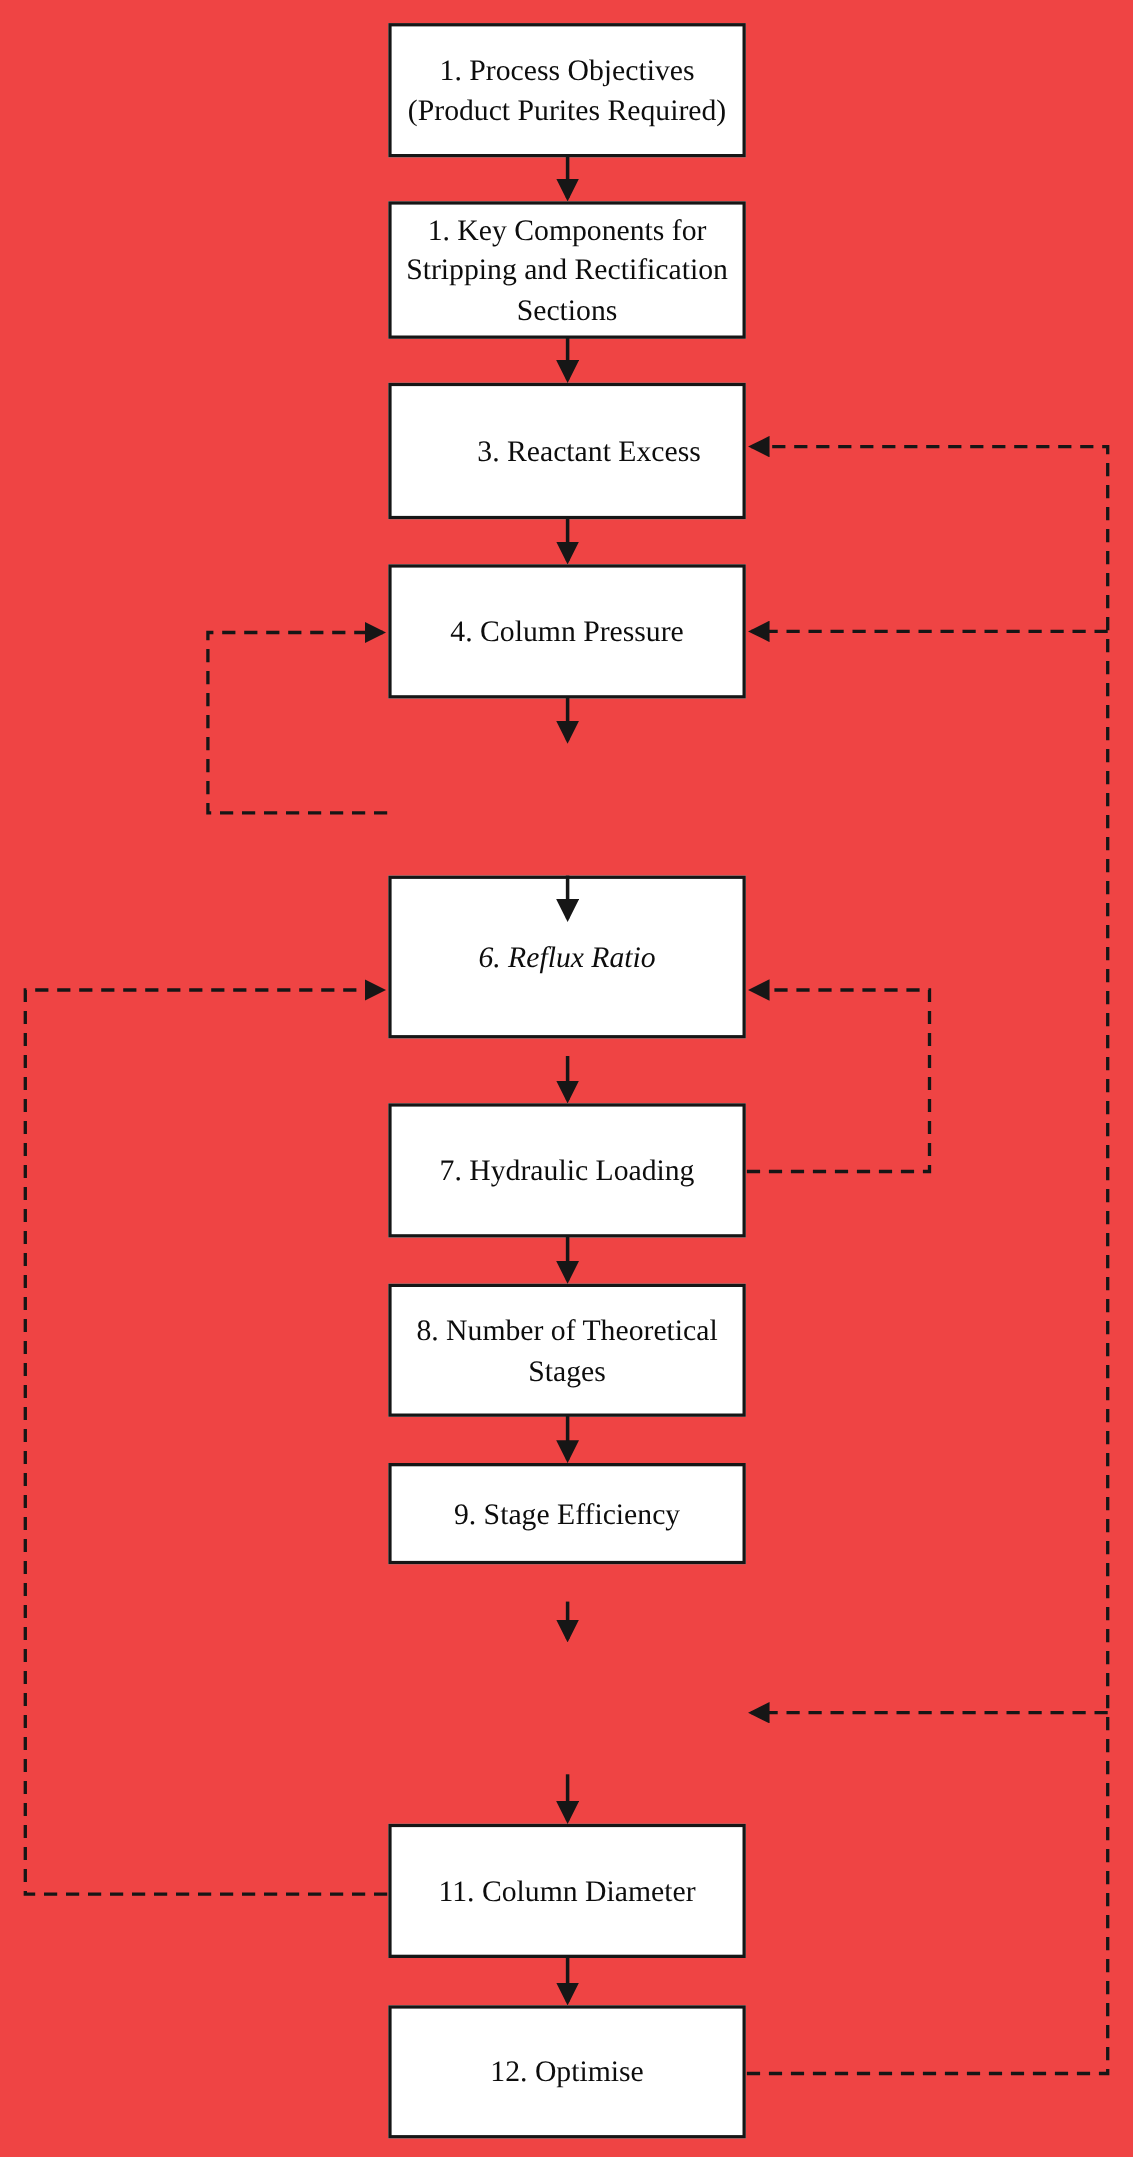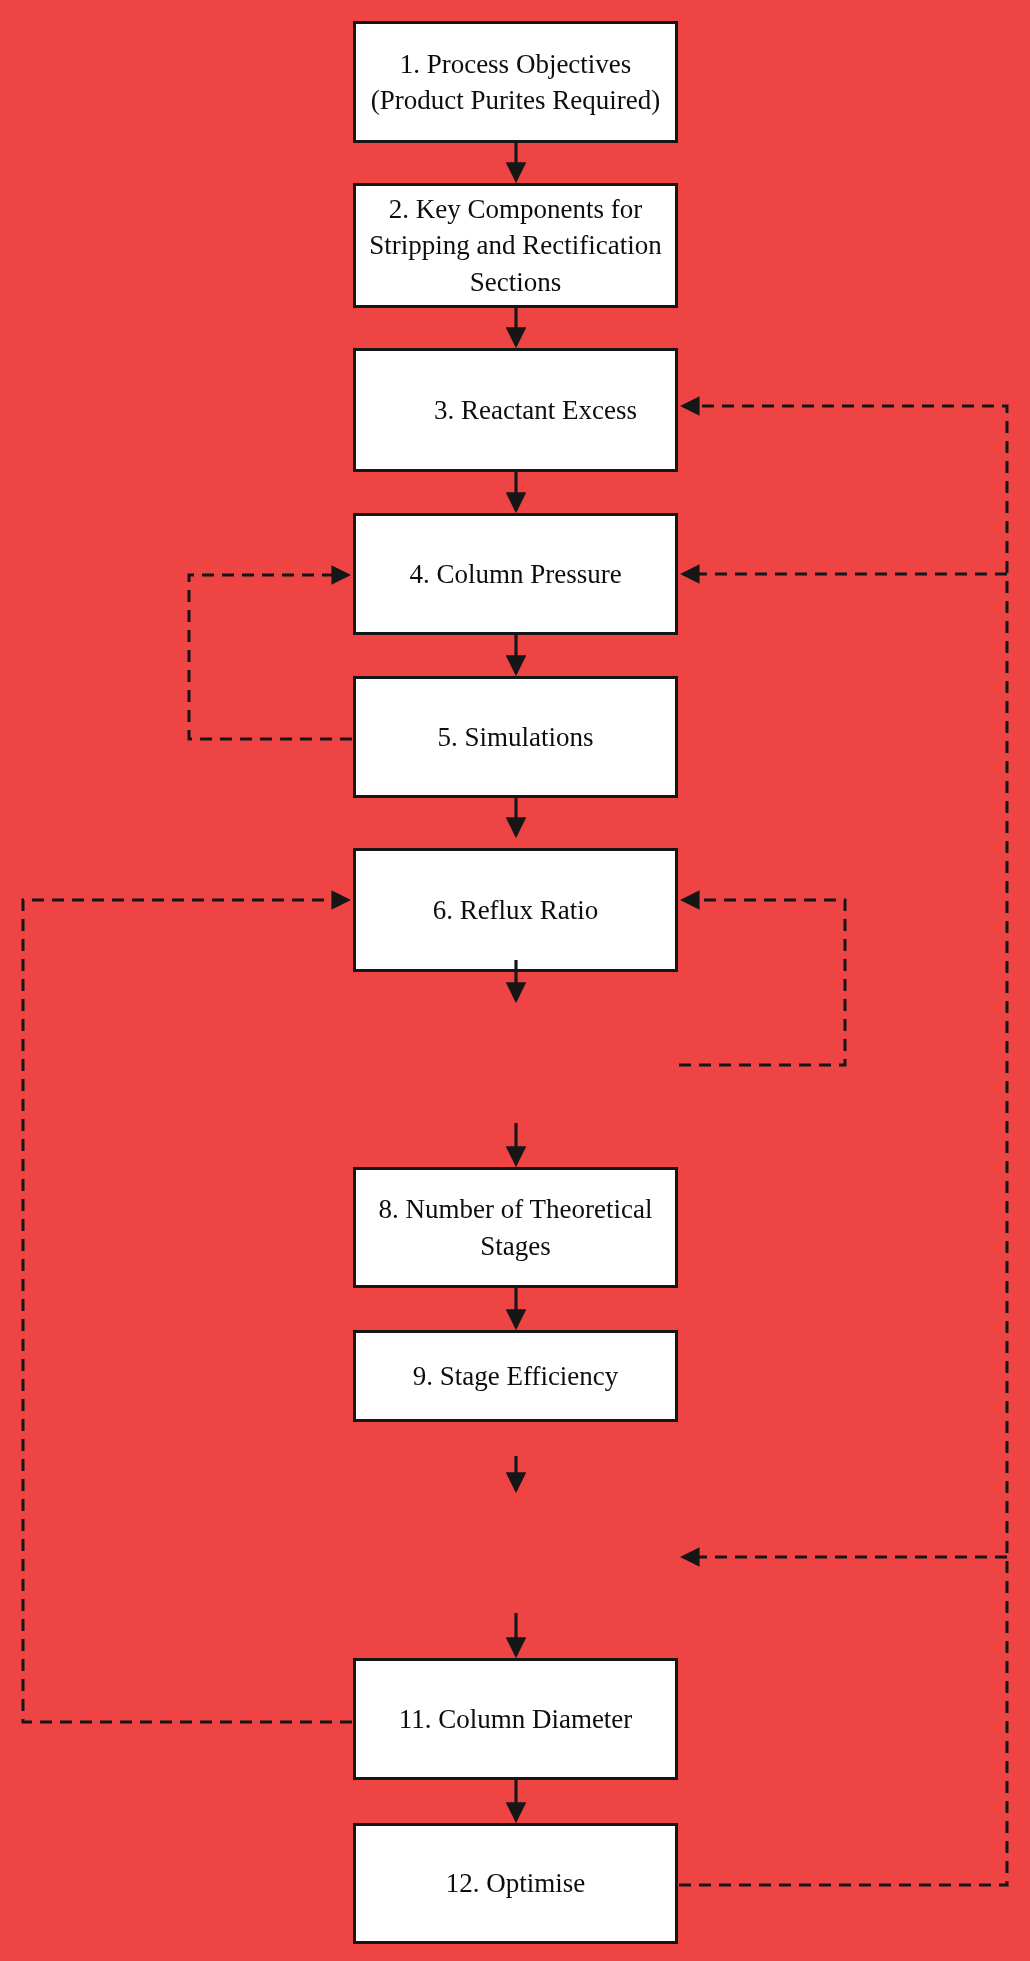--- a/index.html
+++ b/index.html
@@ -58,35 +58,35 @@
 </head>
 <body>
 
 <div class="page">
 
   <div class="flow-box" style="top:21px;   height:122px;">
       <span class="label">1. Process Objectives
 (Product Purites Required)</span>
     </div>
   <div class="flow-box" style="top:183px;  height:125px;">
-      <span class="label">2. Key Components for
+      <span class="label">1. Key Components for
 Stripping and Rectification
 Sections</span>
     </div>
   <div class="flow-box" style="top:348px;  height:124px;padding-left:40px;">
       <span class="label">3. Reactant Excess</span>
     </div>
   <div class="flow-box" style="top:513px;  height:122px;">
       <span class="label">4. Column Pressure</span>
     </div>
-  <div class="flow-box" style="top:676px;  height:122px;">
-      <span class="label">5. Simulations</span>
+  <div class="flow-box" style="top:796px;  height:148px;font-style:italic;">
+      <span class="label">6. Reflux Ratio</span>
     </div>
-  <div class="flow-box" style="top:848px;  height:124px;">
-      <span class="label">6. Reflux Ratio</span>
+  <div class="flow-box" style="top:1003px; height:122px;">
+      <span class="label">7. Hydraulic Loading</span>
     </div>
   <div class="flow-box" style="top:1167px; height:121px;">
       <span class="label">8. Number of Theoretical
 Stages</span>
     </div>
   <div class="flow-box" style="top:1330px; height:92px;">
       <span class="label">9. Stage Efficiency</span>
     </div>
   <div class="flow-box" style="top:1658px; height:122px;">
       <span class="label">11. Column Diameter</span>

